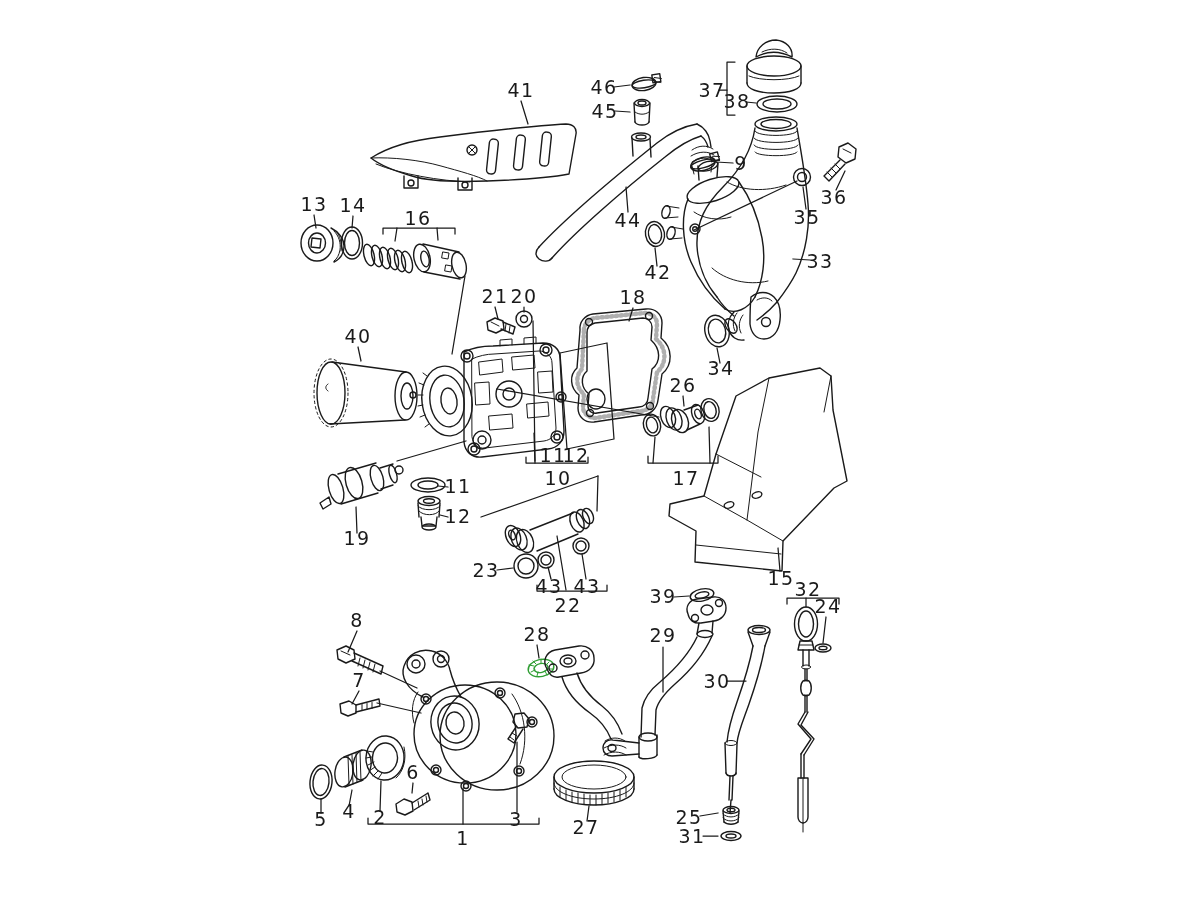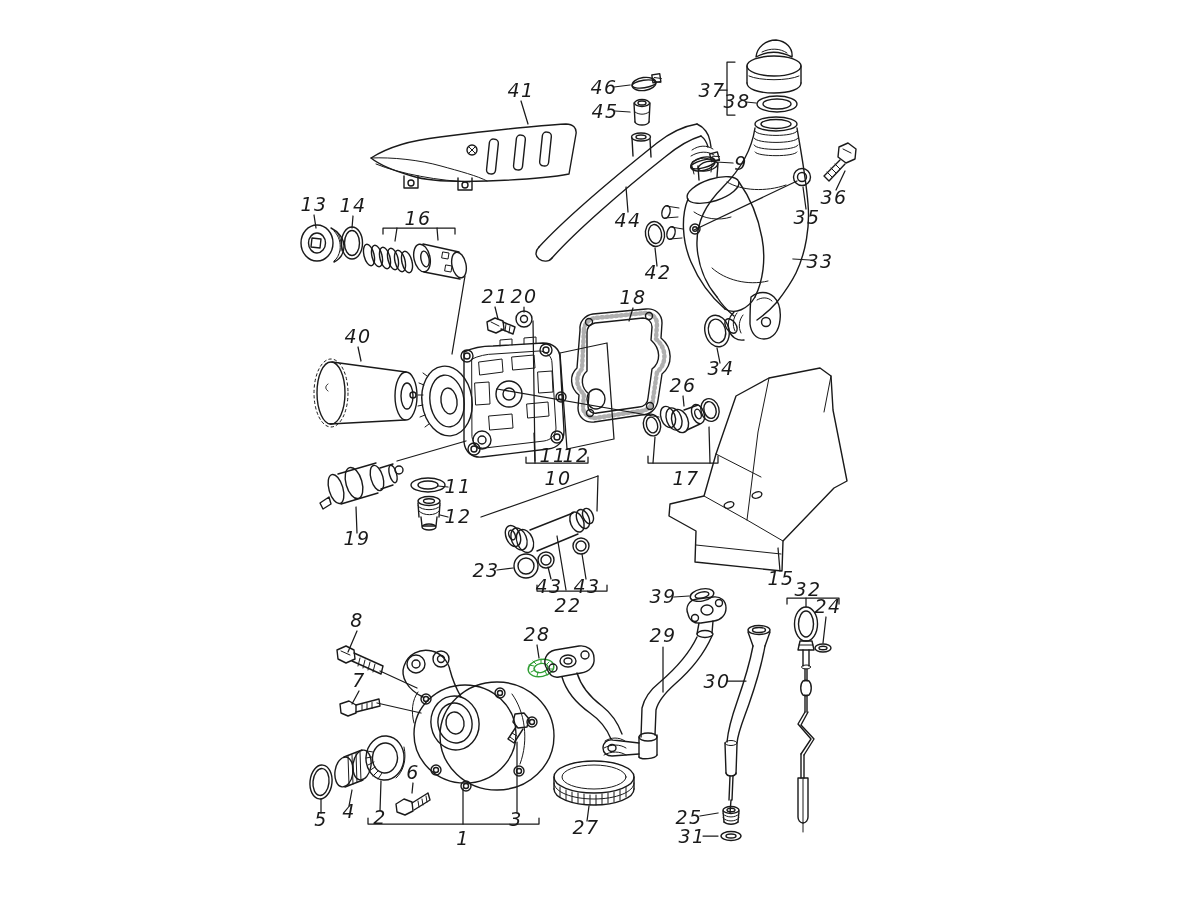--- a/index.html
+++ b/index.html
@@ -1,16 +1,16 @@
 <!DOCTYPE html>
 <html style="--bg: #ffffff; --line: #1a1a1a; --hl: #2f9e33;"><head>
 <meta charset="utf-8">
 <style>
   html,body{margin:0;padding:0;background:#ffffff;}
-  #stage{position:relative;width:956px;height:900px;background:var(--bg,#fff);overflow:hidden;font-style:italic;}
+  #stage{position:relative;width:956px;height:900px;background:var(--bg,#fff);overflow:hidden;}
   svg{display:block;}
   #parts path,#parts ellipse,#parts circle,#parts rect,#parts line,#parts polyline,#parts polygon{
     fill:none;stroke:var(--line,#1a1a1a);stroke-width:1.4;stroke-linecap:round;stroke-linejoin:round;}
   #parts .thin{stroke-width:1;}
   #parts .stipple{stroke-dasharray:1.6 3.2;stroke-width:4.5;opacity:.35;}
   #parts .ribdash{stroke-dasharray:2.5 3;}
   #parts .hl{stroke:var(--hl,#2f9e33);}
   #annot polyline{fill:none;stroke:var(--line,#1a1a1a);stroke-width:1.25;stroke-linecap:round;stroke-linejoin:round;}
   .lbl{font-family:"DejaVu Sans",sans-serif;font-size:19px;letter-spacing:1.5px;fill:var(--line,#1a1a1a);text-anchor:middle;}
 </style>

